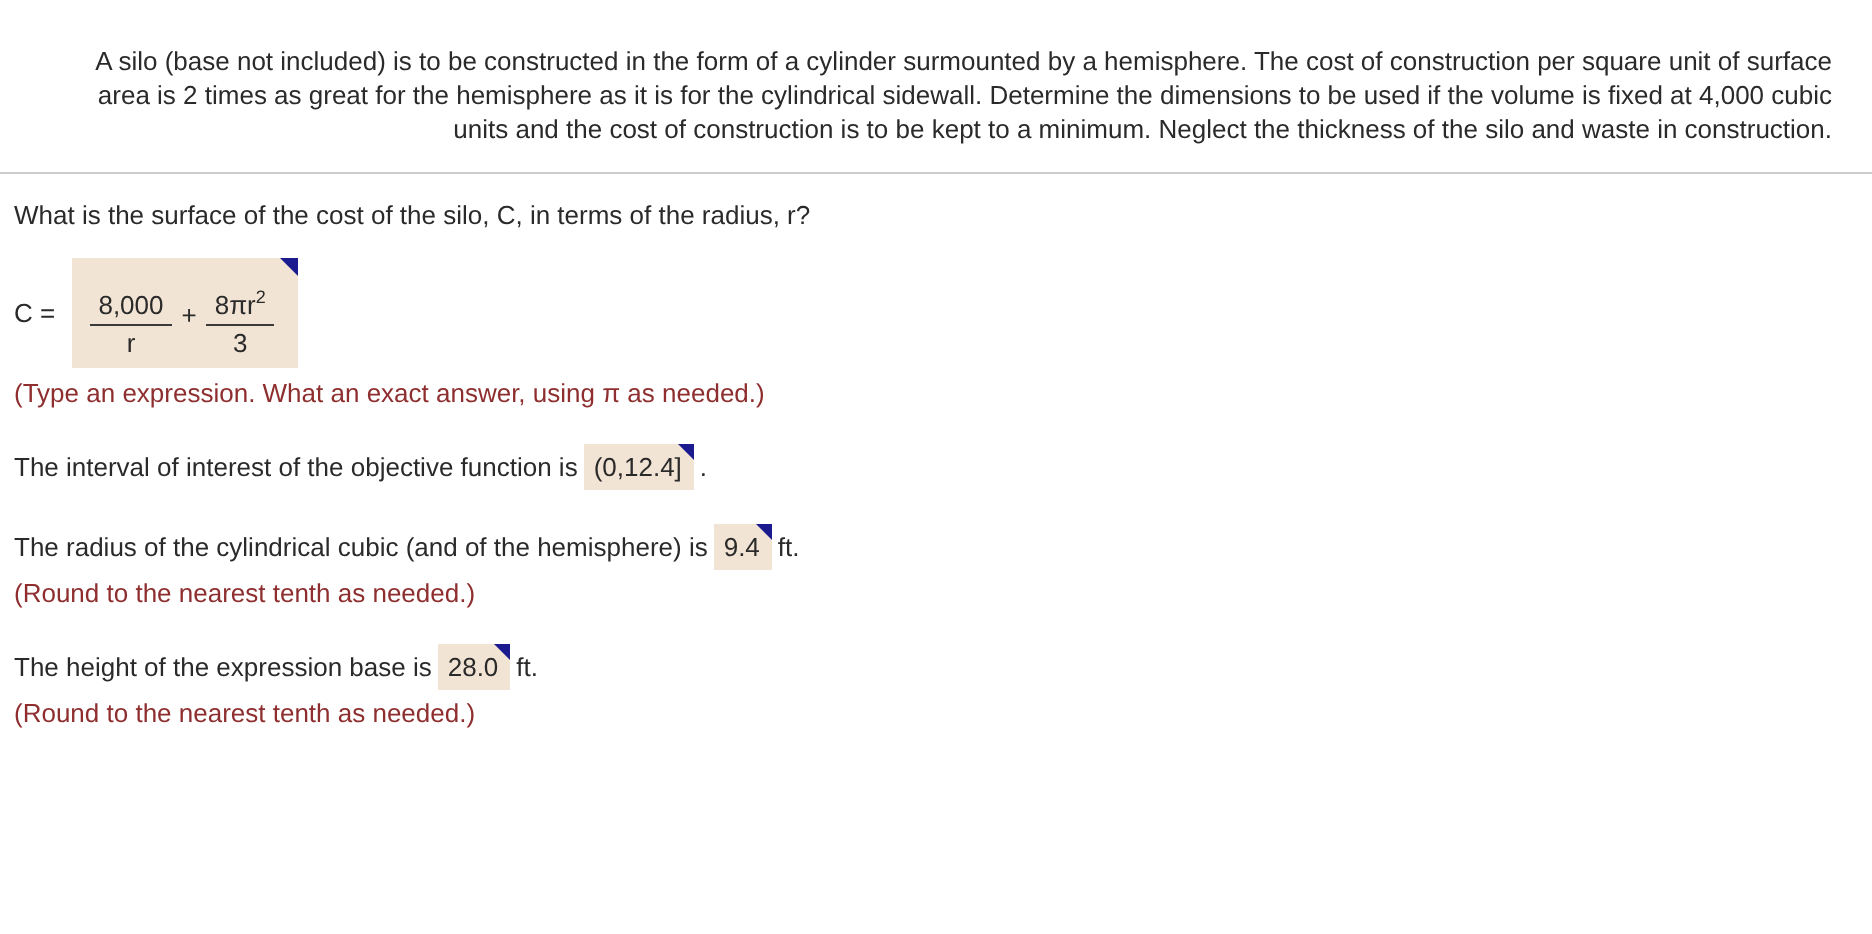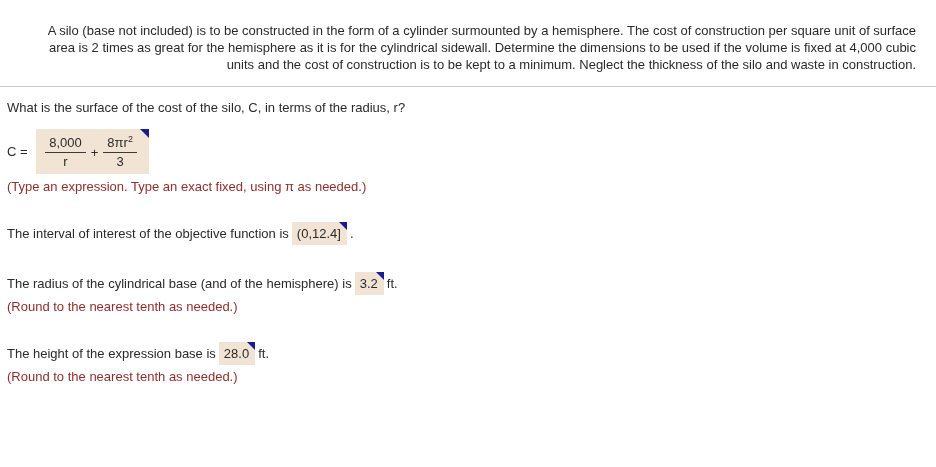--- a/index.html
+++ b/index.html
@@ -54,37 +54,37 @@
     width: 0;
     height: 0;
     border-top: 9px solid var(--answer-marker, #1b1b8f);
     border-left: 9px solid transparent;
   }
   .formula-box {
     display: inline-flex;
     align-items: center;
     padding: 6px 12px 5px 9px;
   }
-  .frac { display: inline-block; text-align: center; }
+  .frac { display: inline-block; text-align: center; margin-top: 10px; }
   .frac .num {
     display: block;
     border-bottom: 1px solid #3a3a3a;
     padding: 0 4px 2px 4px;
   }
   .frac .den { display: block; padding-top: 1px; }
   .op { margin: 0 5px; }
   sup { font-size: 9px; line-height: 0; }
 
   .hint {
     margin: 4px 0 0 0;
     line-height: 17px;
     color: var(--hint-text, #8e2e2e);
   }
 
-  .qa { margin-top: 27px; }
+  .qa { margin-top: 17px; }
   .qa-line { margin: 0; line-height: 20px; }
   .inline-box {
     display: inline-block;
     padding: 2px 6px 1px 5px;
     margin: 0 3px;
     position: relative;
   }
   .inline-box .marker {
     border-top-width: 8px;
     border-left-width: 8px;
@@ -111,28 +111,28 @@
         <span class="den">r</span>
       </span>
       <span class="op">+</span>
       <span class="frac">
         <span class="num"><span>8πr</span><sup>2</sup></span>
         <span class="den">3</span>
       </span>
     </span>
   </div>
 
-  <p class="hint">(Type an expression. Type an exact fixed, using π as needed.)</p>
+  <p class="hint">(Type an expression. What an exact answer, using π as needed.)</p>
 
   <div class="qa">
     <p class="qa-line"><span>The interval of interest of the objective function is</span><span class="answer-box inline-box"><span class="marker"></span><span>(0,12.4]</span></span><span>.</span></p>
   </div>
 
   <div class="qa">
-    <p class="qa-line"><span>The radius of the cylindrical base (and of the hemisphere) is</span><span class="answer-box inline-box"><span class="marker"></span><span>3.2</span></span><span>ft.</span></p>
+    <p class="qa-line"><span>The radius of the cylindrical cubic (and of the hemisphere) is</span><span class="answer-box inline-box"><span class="marker"></span><span>9.4</span></span><span>ft.</span></p>
     <p class="hint">(Round to the nearest tenth as needed.)</p>
   </div>
 
   <div class="qa">
     <p class="qa-line"><span>The height of the expression base is</span><span class="answer-box inline-box"><span class="marker"></span><span>28.0</span></span><span>ft.</span></p>
     <p class="hint">(Round to the nearest tenth as needed.)</p>
   </div>
 
 </div>
 

